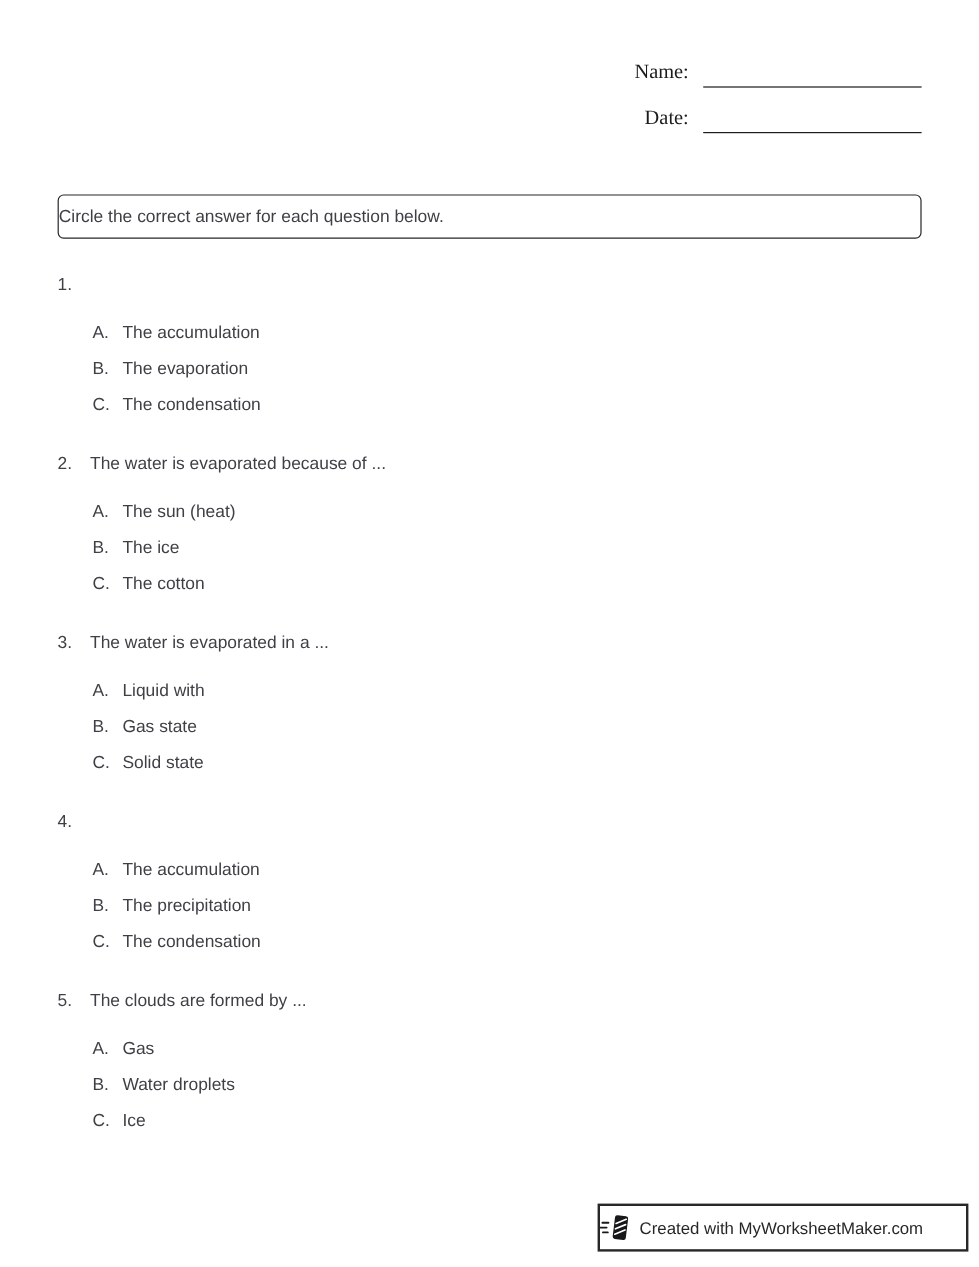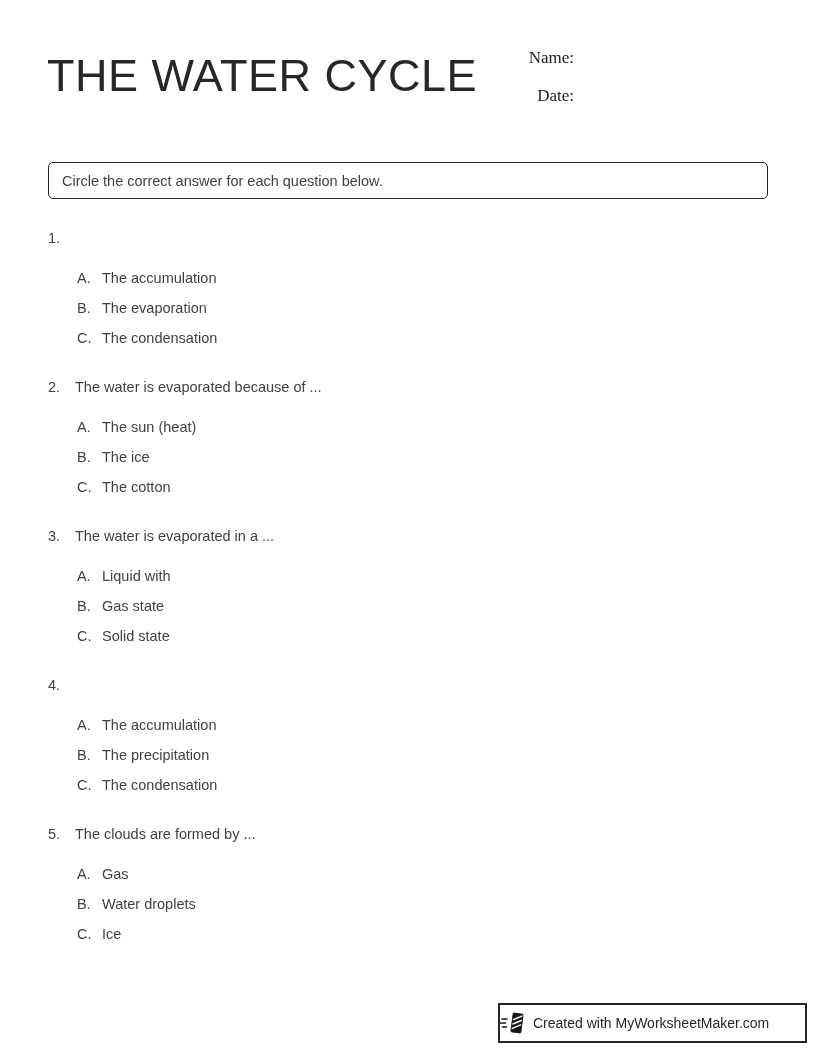--- a/index.html
+++ b/index.html
@@ -34,24 +34,23 @@
     position: absolute;
     right: 48px;
     top: 48px;
     width: 246px;
     font-family: "Liberation Serif", serif;
     font-size: 17px;
     color: #1c1c1c;
   }
   .nd-row {
     display: flex;
-    align-items: flex-start;
+    align-items: center;
     height: 26px;
     margin-bottom: 12px;
-    flex-direction: column;
   }
   .nd-label {
     width: 52px;
     text-align: right;
     padding-bottom: 2px;
   }
   .nd-line {
     flex: 1;
     margin-left: 12px;
     border-bottom: 1.5px solid #1c1c1c;
@@ -62,21 +61,20 @@
   .instruction-box {
     position: absolute;
     left: 48px;
     top: 162px;
     width: 720px;
     height: 37px;
     border: 1.5px solid #27272a;
     border-radius: 5px;
     display: flex;
     align-items: center;
-    padding-left: 13px;
     font-size: 14.5px;
     color: #3f3f46;
     background: #ffffff;
   }
 
   
   .questions {
     position: absolute;
     left: 48px;
     top: 229px;
@@ -116,21 +114,20 @@
     font-size: 14px;
     color: #27272a;
   }
   .footer-icon { flex: none; display: flex; align-items: center; }
 </style>
 </head>
 <body>
 
 <div class="page">
 
-  <h1 class="title">THE WATER CYCLE</h1>
 
   <div class="name-date">
     <div class="nd-row">
       <span class="nd-label">Name:</span>
       <span class="nd-line"></span>
     </div>
     <div class="nd-row">
       <span class="nd-label">Date:</span>
       <span class="nd-line"></span>
     </div>

